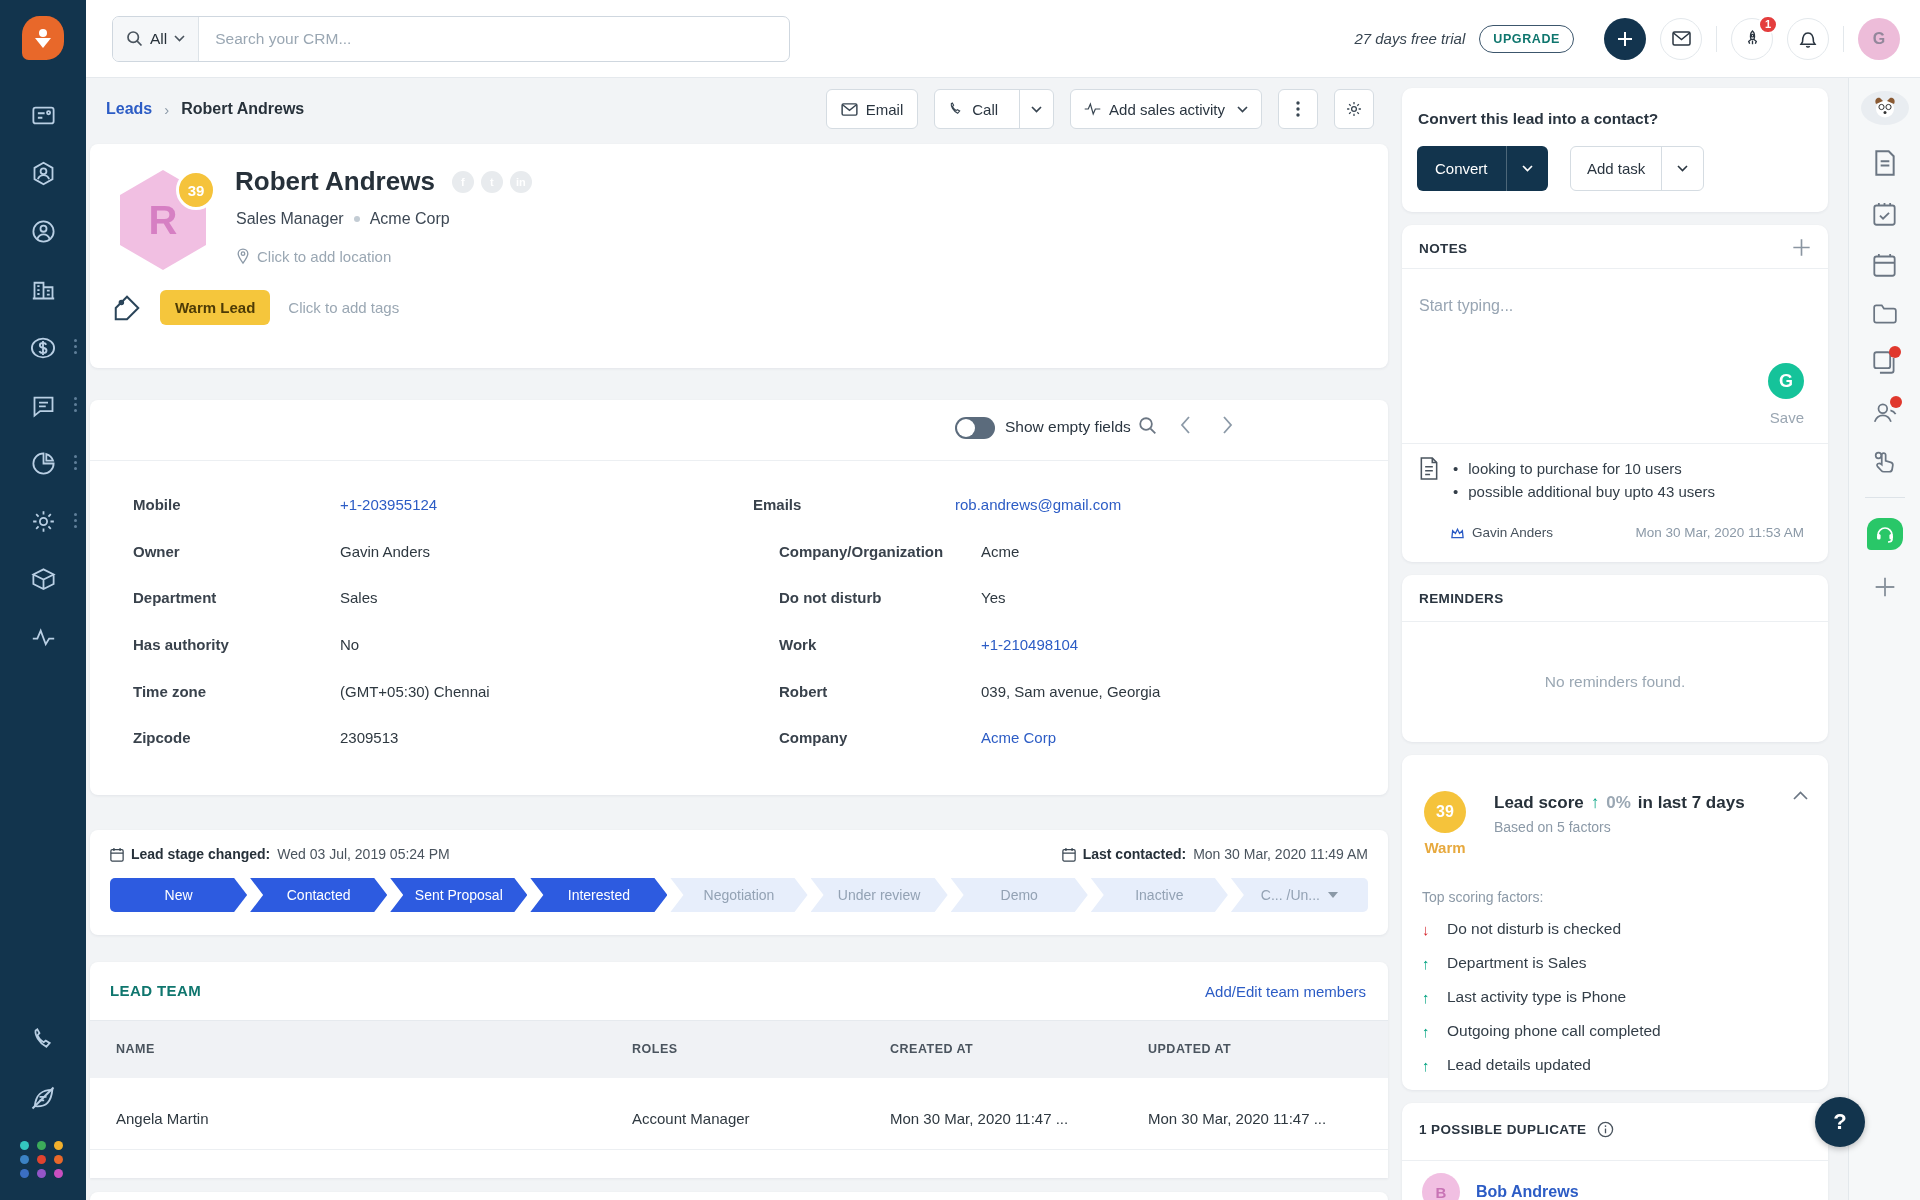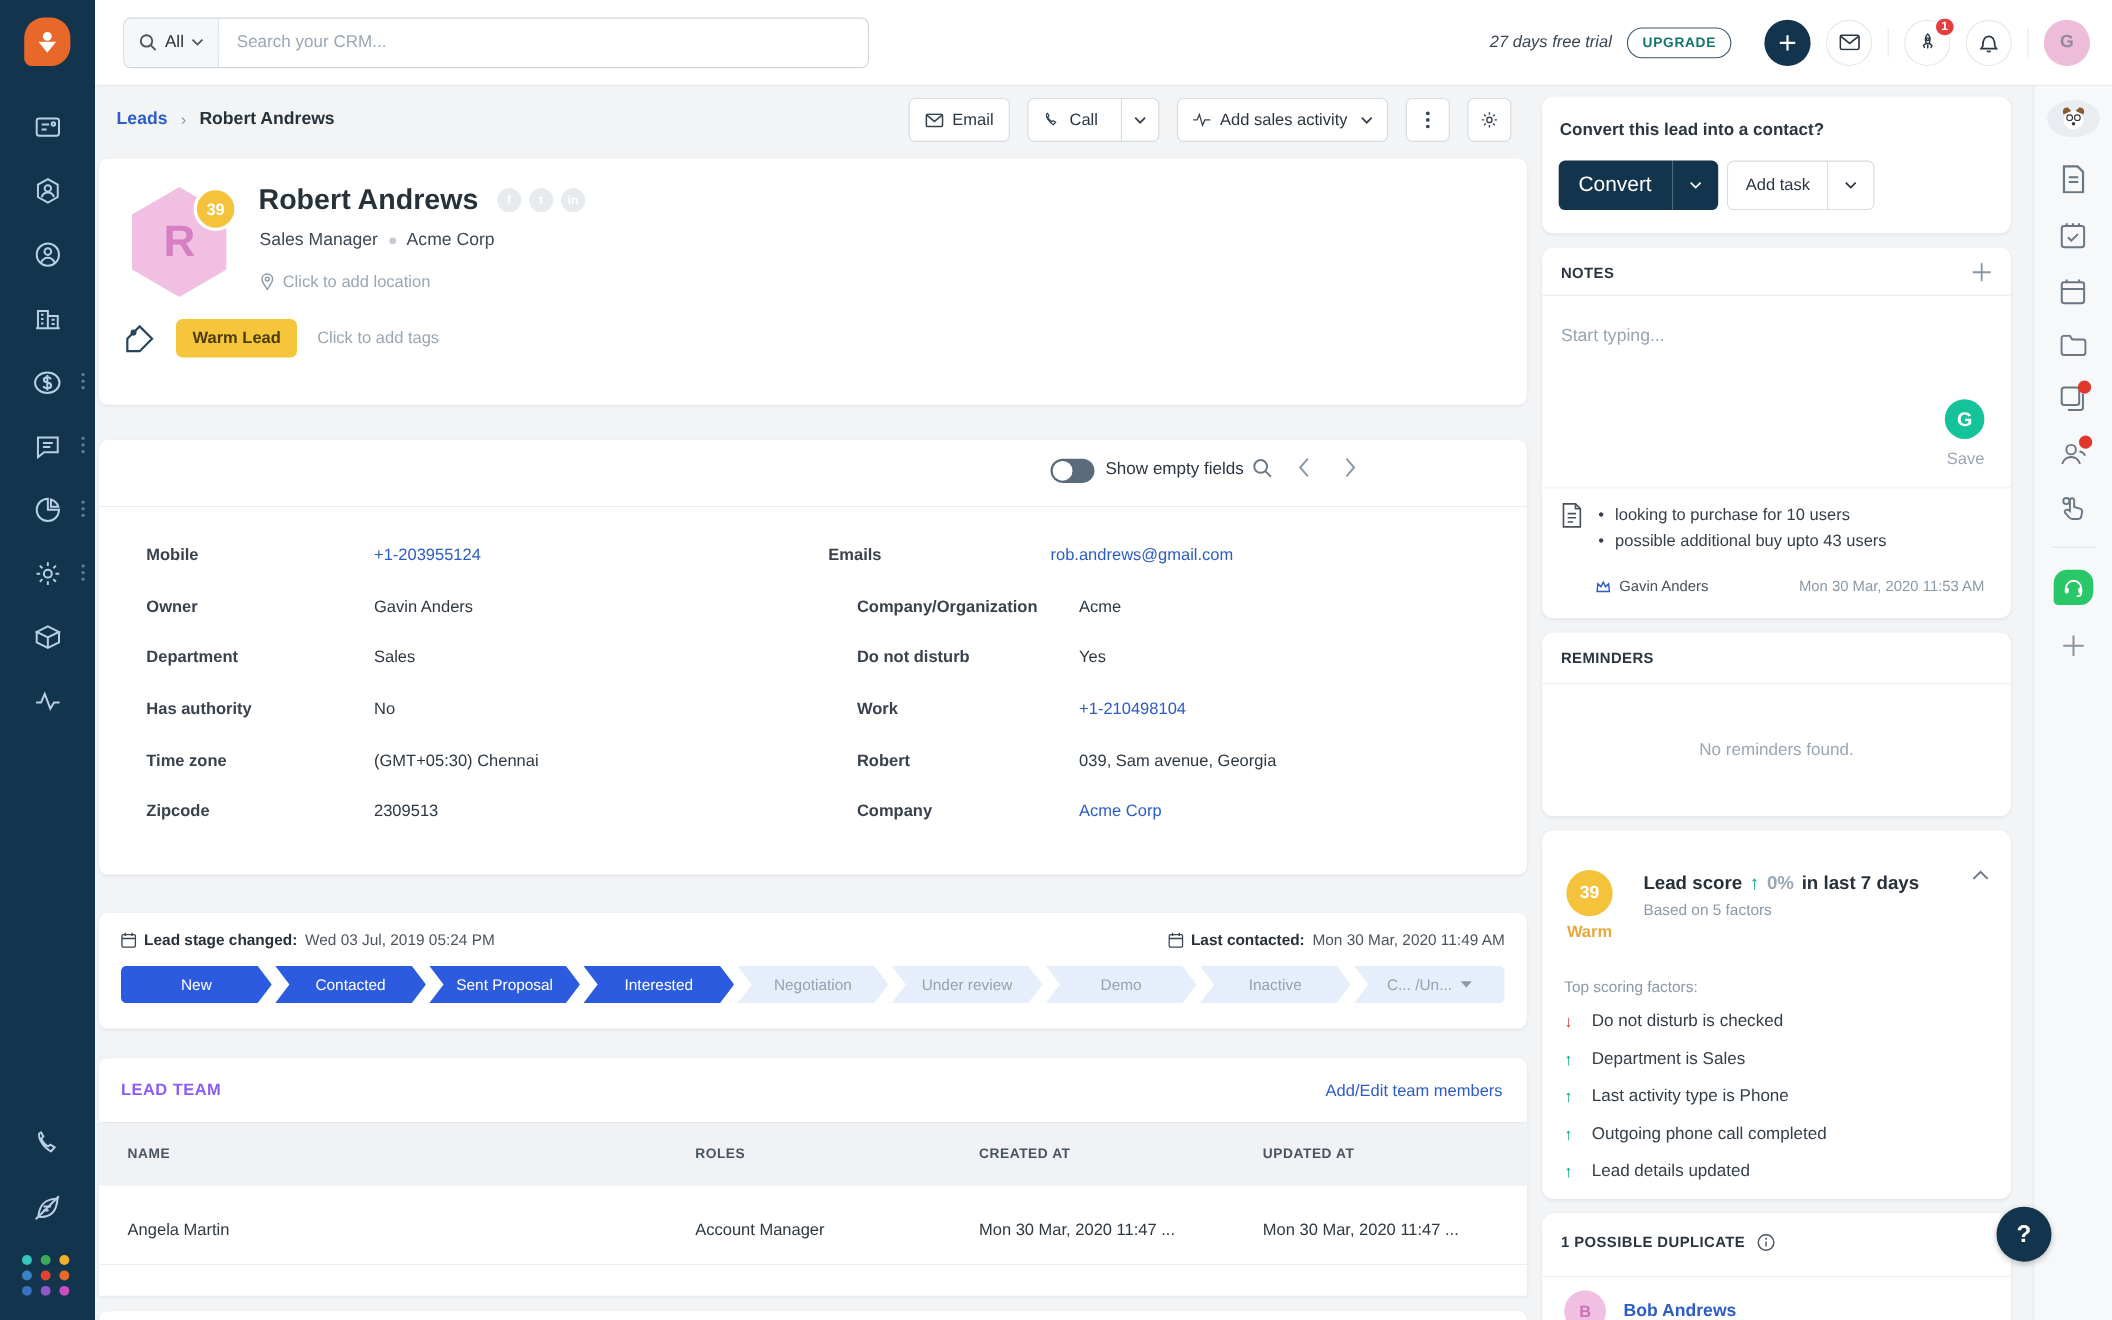--- a/index.html
+++ b/index.html
@@ -102,31 +102,31 @@
   .pipeline { position:absolute; left:20px; top:48px; width:1258px; height:34px; display:flex; gap:3px; }
   .stage { flex:1; display:flex; align-items:center; justify-content:center; font-size:14px; cursor:pointer;
     clip-path:polygon(0 0, calc(100% - 13px) 0, 100% 50%, calc(100% - 13px) 100%, 0 100%, 13px 50%); }
   .stage.first { clip-path:polygon(0 0, calc(100% - 13px) 0, 100% 50%, calc(100% - 13px) 100%, 0 100%); border-radius:5px 0 0 5px; }
   .stage.last { clip-path:polygon(0 0, 100% 0, 100% 100%, 0 100%, 13px 50%); border-radius:0 5px 5px 0; gap:8px; }
   .stage.on { background:#2d5be0; color:#fff; }
   .stage.off { background:#e7eefb; color:#93a2b4; }
   .caret-dn { width:0; height:0; border-left:5px solid transparent; border-right:5px solid transparent; border-top:6px solid #8b99a7; }
 
   
-  .team-head { position:absolute; left:20px; top:20px; font-size:15px; font-weight:bold; letter-spacing:.4px; color:#8b5cf6; }
+  .team-head { position:absolute; left:20px; top:20px; font-size:15px; font-weight:bold; letter-spacing:.4px; color:#0f766e; }
   .team-link { position:absolute; right:22px; top:21px; font-size:15px; color:#2c5cc5; cursor:pointer; }
   .thead { position:absolute; left:0; top:58px; width:100%; height:58px; background:#f0f2f5; border-top:1px solid #e6eaee;text-decoration:underline; }
   .thead span { position:absolute; top:21px; font-size:12.5px; font-weight:bold; letter-spacing:.5px; color:#4a545e; }
   .trow { position:absolute; left:0; top:126px; width:100%; height:62px; border-bottom:1px solid #eceff2; }
   .trow span { position:absolute; top:22px; font-size:15px; color:#2e3840; }
   .c0 { left:26px; } .c1 { left:542px; } .c2 { left:800px; } .c3 { left:1058px; }
 
   
   .q-title { position:absolute; left:16px; top:22px; font-size:15.5px; font-weight:bold; color:#2a3540; }
-  .btn-navy { position:absolute; left:15px; top:58px; height:45px; background:#12344d; border-radius:6px; display:flex; color:#fff; font-size:19px; cursor:pointer; }
+  .btn-navy { position:absolute; left:15px; top:58px; height:45px; background:#12344d; border-radius:6px; display:flex; color:#fff; font-size:15px; cursor:pointer; }
   .btn-navy .main { padding:0 18px; display:flex; align-items:center; }
   .btn-navy .chev { width:42px; border-left:1px solid rgba(255,255,255,.25); display:flex; align-items:center; justify-content:center; }
   .btn-white { position:absolute; left:168px; top:58px; height:45px; background:#fff; border:1px solid #d5dce2; border-radius:6px; display:flex; font-size:15px; color:#2a3540; cursor:pointer; }
   .btn-white .main { padding:0 16px; display:flex; align-items:center; }
   .btn-white .chev { width:42px; border-left:1px solid #d5dce2; display:flex; align-items:center; justify-content:center; }
 
   .panel-head { position:absolute; left:17px; top:16px; font-size:13.5px; font-weight:bold; letter-spacing:.4px; color:#2a3540; }
   .hdiv { position:absolute; left:0; width:100%; height:1px; background:#eceff2; }
   .plus-ico { position:absolute; right:16px; top:12px; cursor:pointer; }
   .note-ph { position:absolute; left:17px; top:72px; font-size:16px; color:#98a5b3; cursor:text; }

